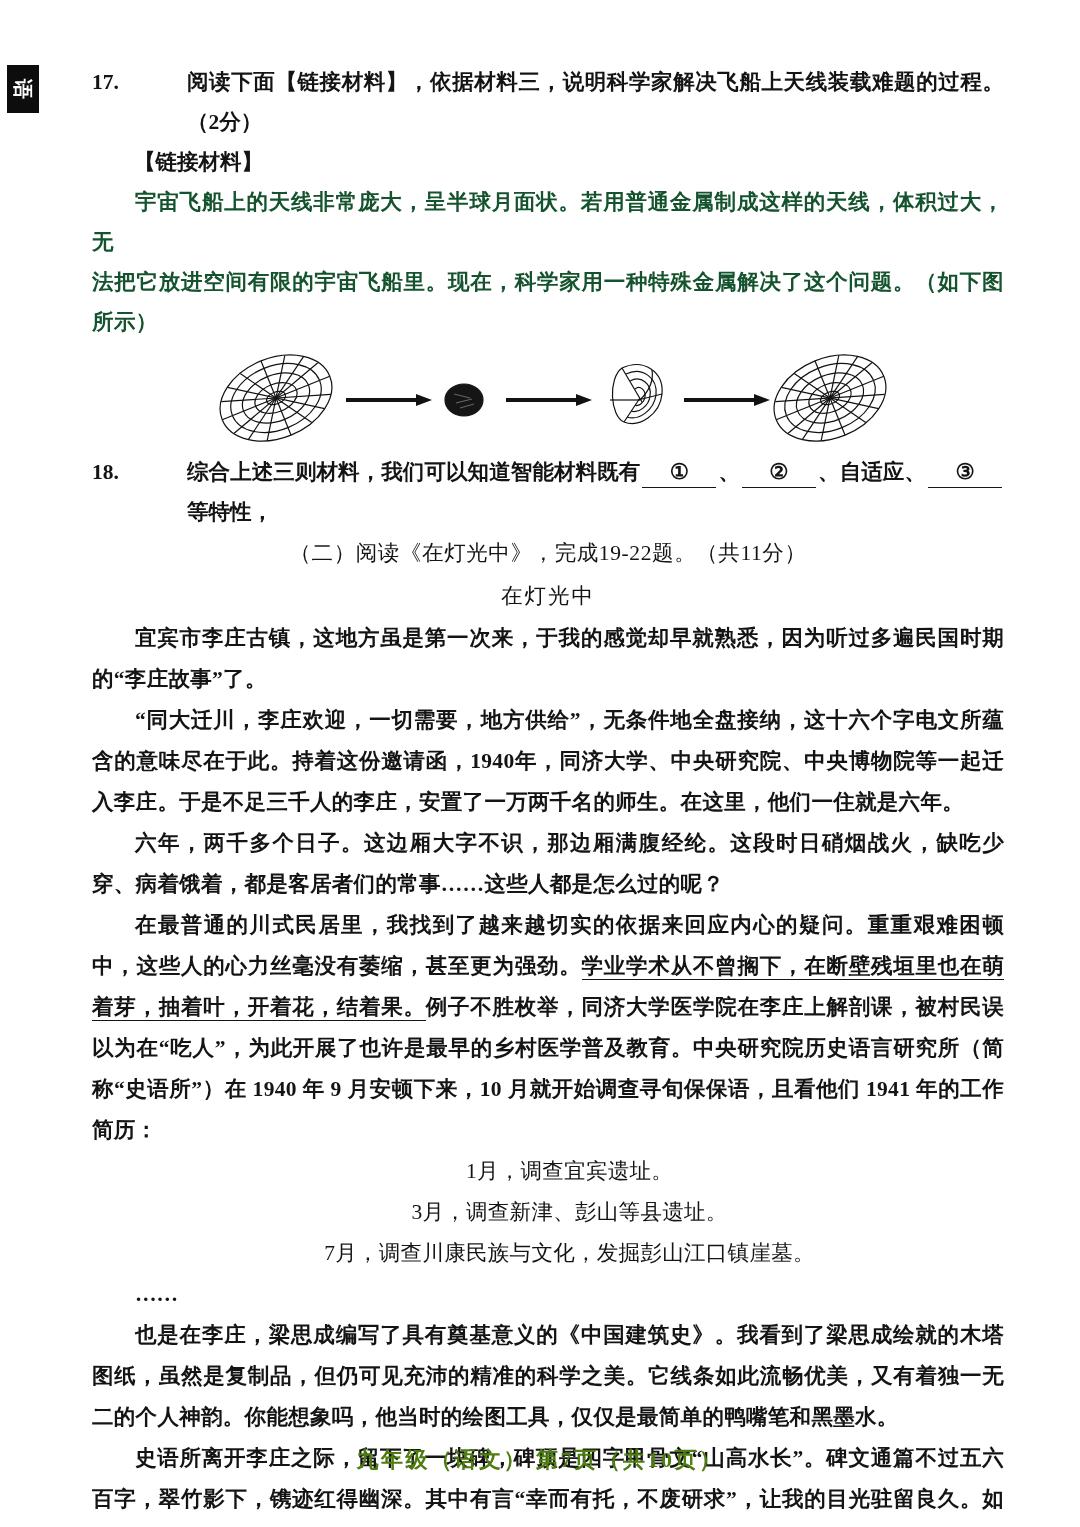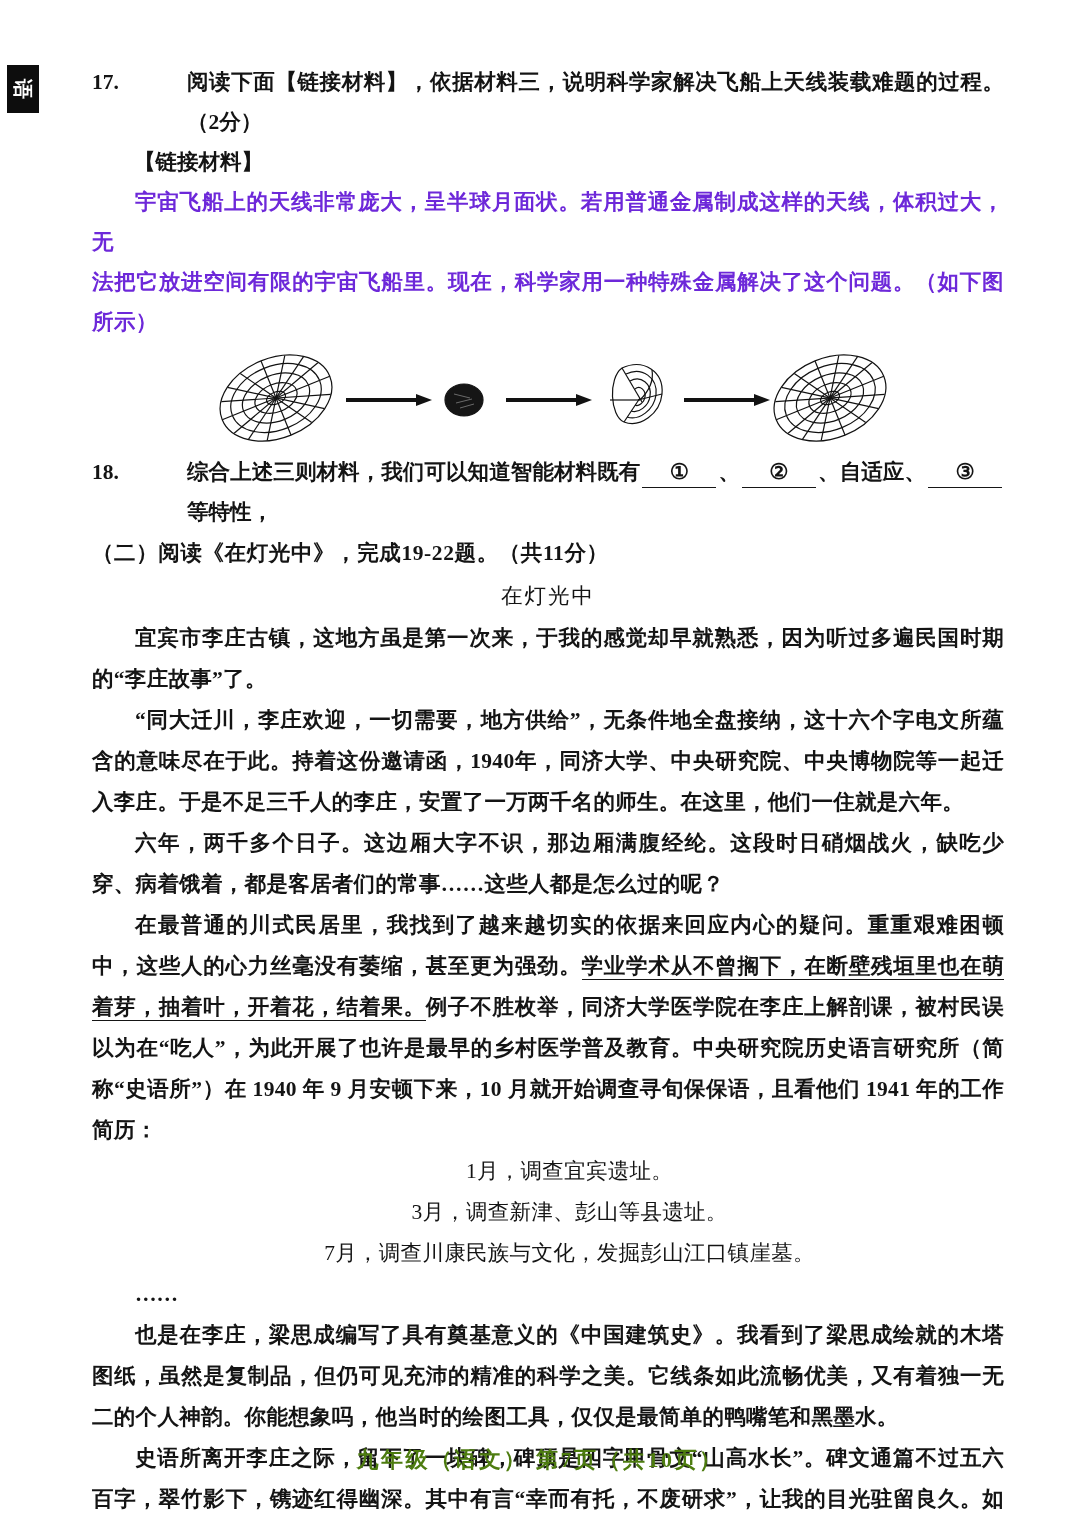--- a/index.html
+++ b/index.html
@@ -53,21 +53,21 @@
     top: 62px;
     width: 912px;
   }
 
   .line, .para, .qline {
     font-size: 21.5px;
     line-height: 40px;
     letter-spacing: 0.4px;
     text-align: justify;
     text-justify: inter-character;
-    color: #6d28d9;
+    color: #14532d;
     font-weight: 600;
   }
 
   
   .question {
     display: flex;
     align-items: flex-start;
     margin-bottom: 0;
     gap: 29px;
   }
@@ -105,22 +105,23 @@
     display: flex;
     align-items: center;
     justify-content: center;
   }
   .diagram svg { display: block; }
 
   
   .section-head {
     font-size: 21.5px;
     line-height: 42px;
-    font-weight: 700;
+    font-weight: 400;
     letter-spacing: 0.6px;
+    text-align: center;
   }
 
   .article-title {
     text-align: center;
     font-size: 21.5px;
     line-height: 44px;
     font-weight: 400;
     letter-spacing: 2px;
   }
 

